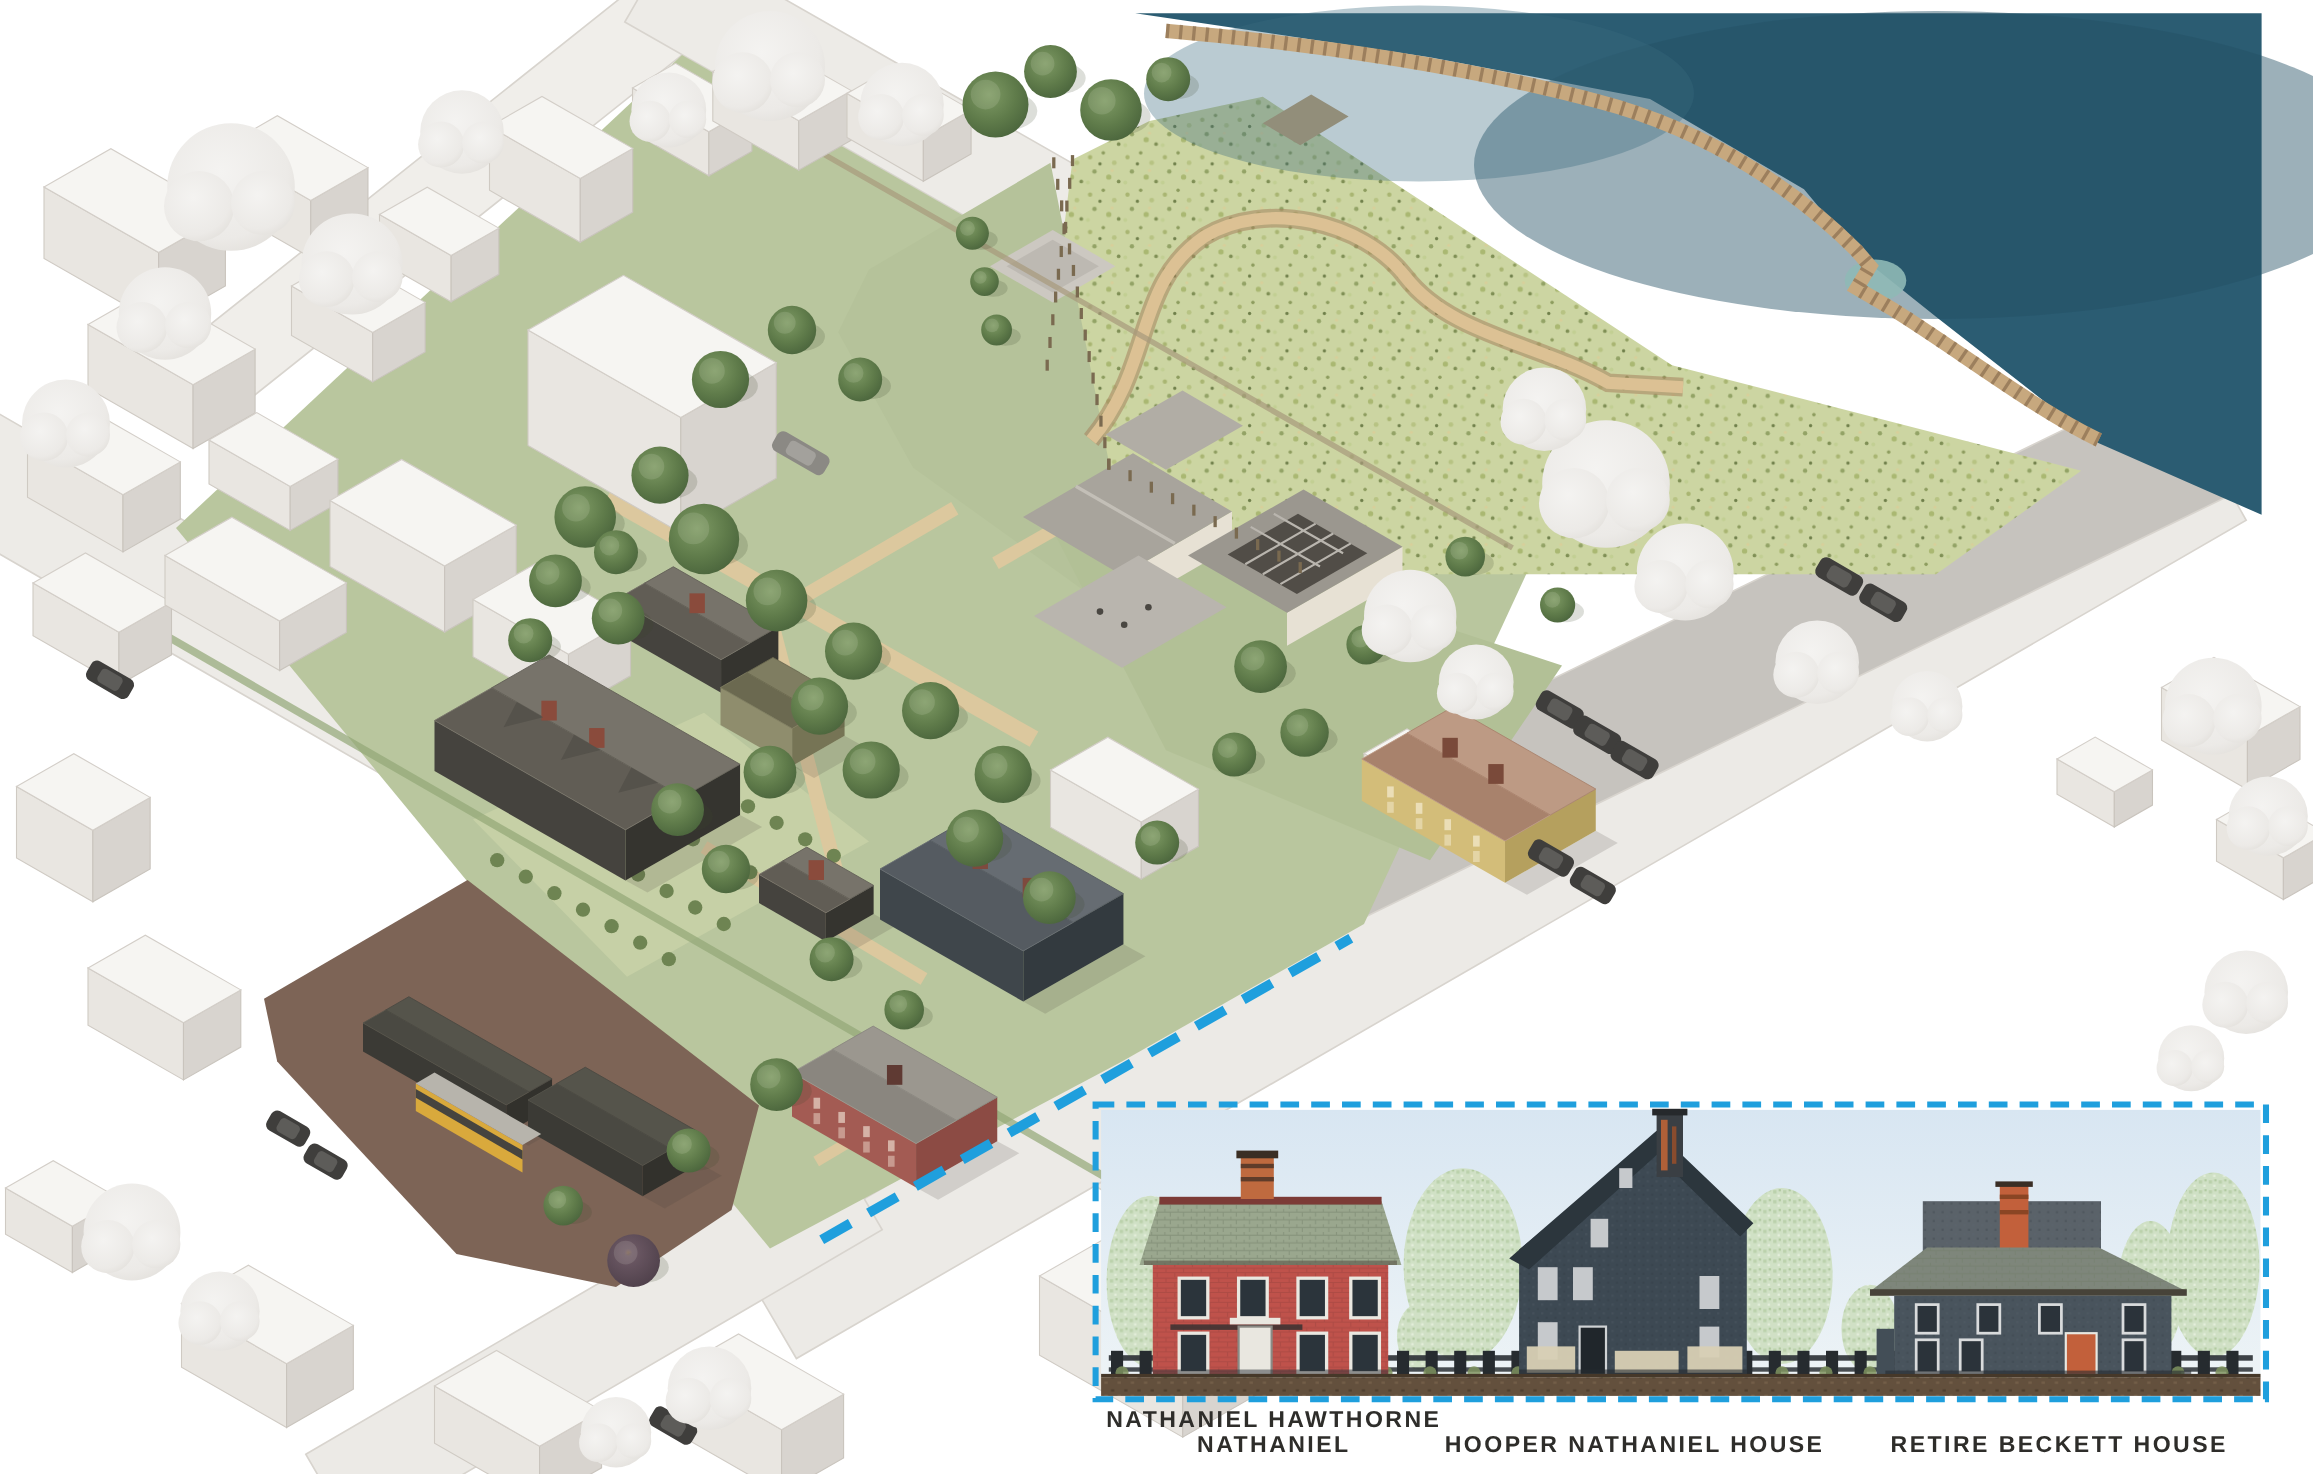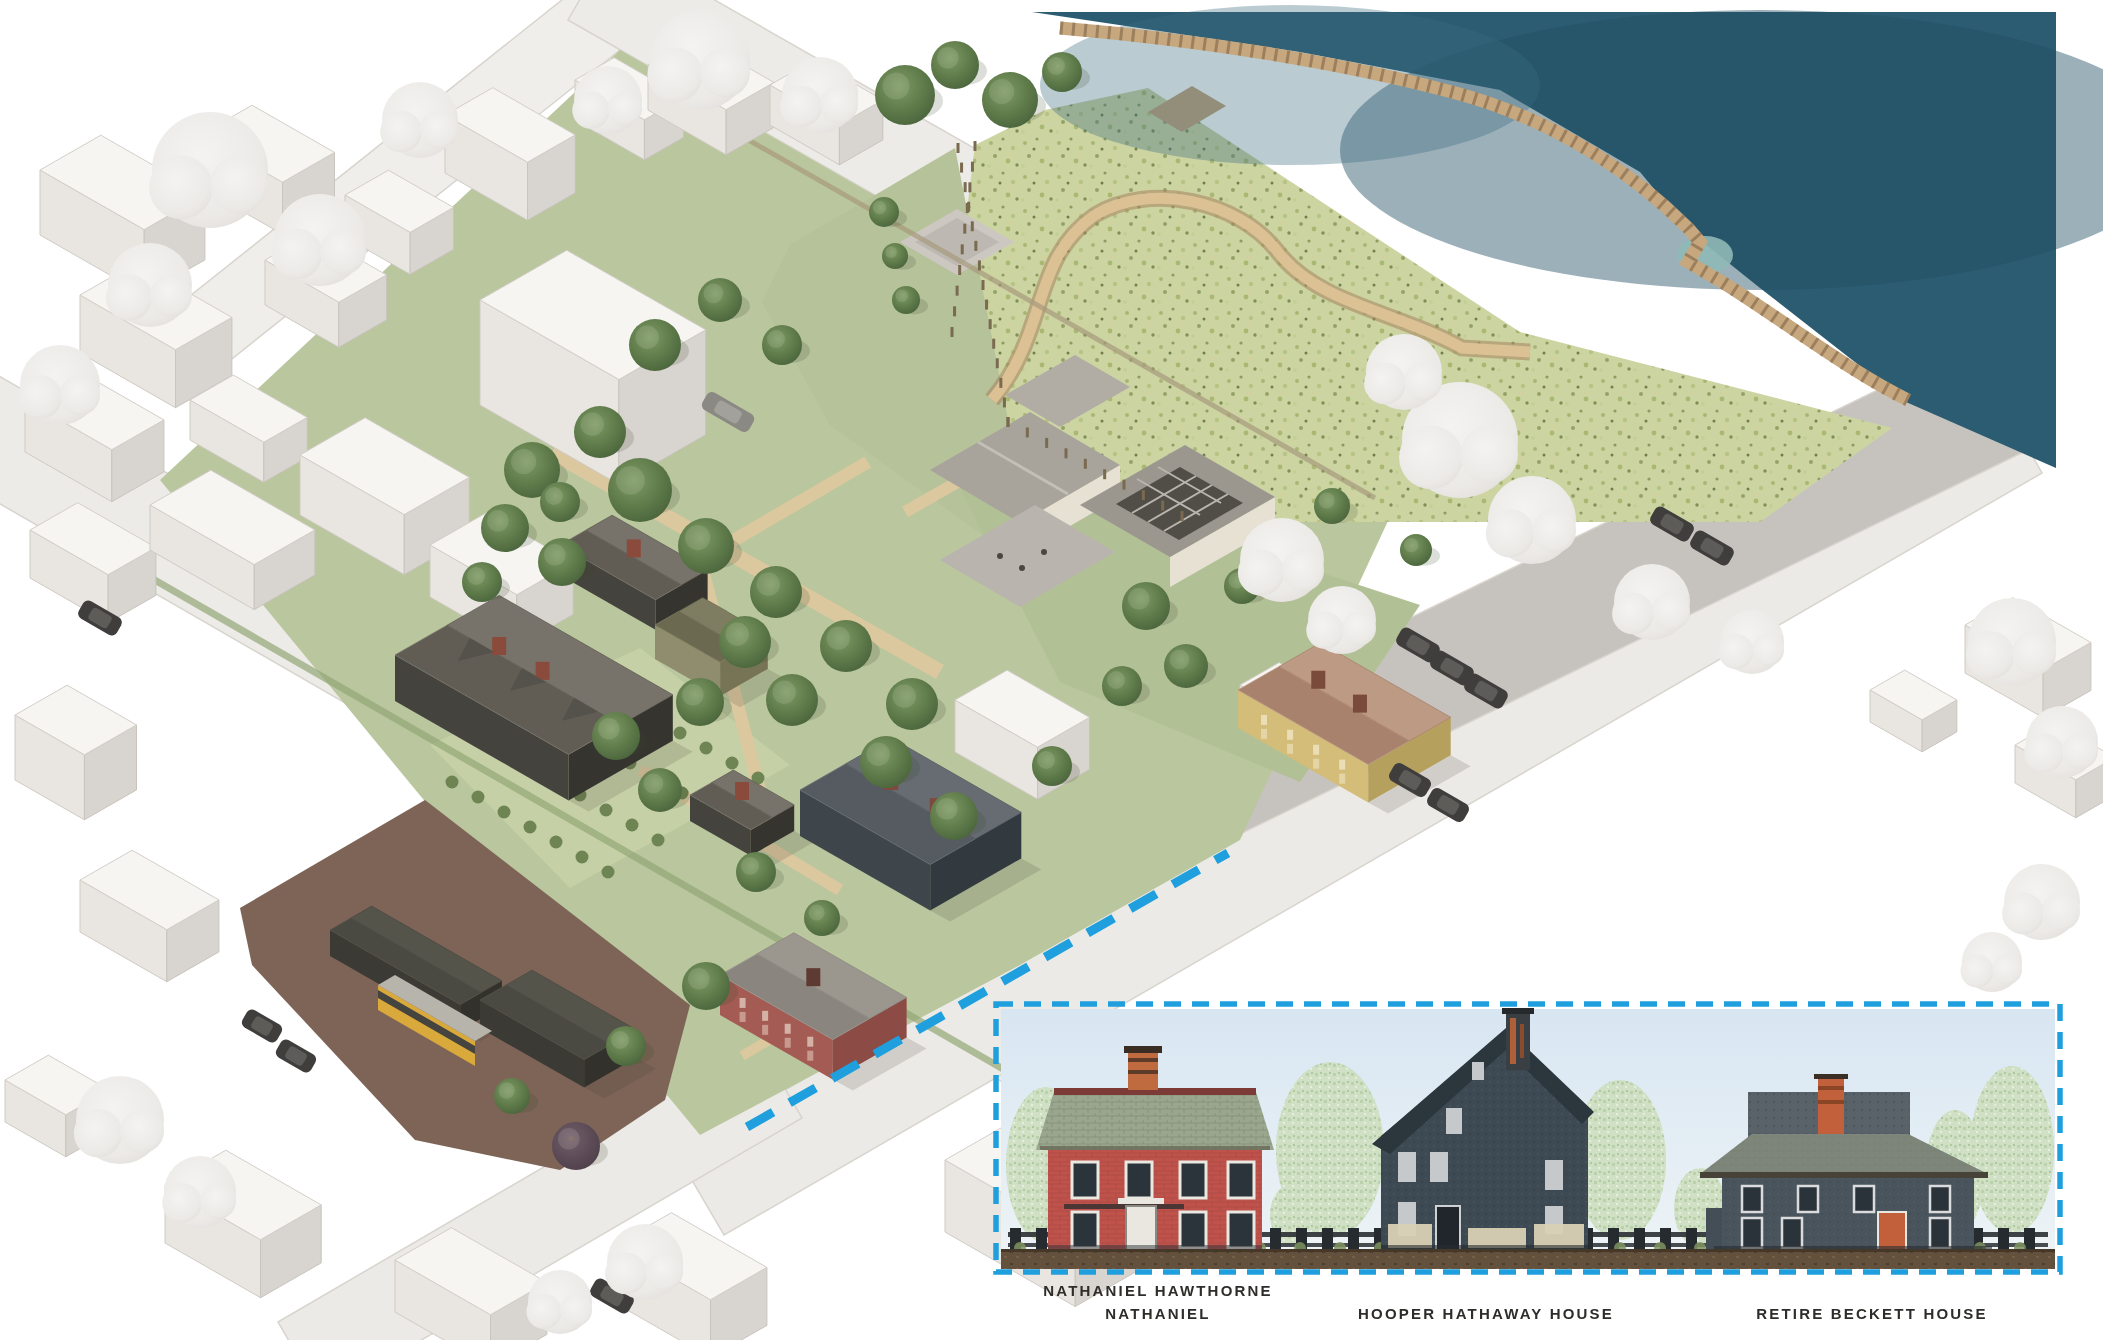--- a/index.html
+++ b/index.html
@@ -1,20 +1,20 @@
 <!DOCTYPE html>
 <html><head>
 <meta charset="utf-8">
 <style>
   html,body{margin:0;padding:0;background:#fff;}
   #stage{position:relative;width:2103px;height:1340px;background:#ffffff;overflow:hidden;
          font-family:"Liberation Sans","DejaVu Sans",sans-serif;}
   #scene{position:absolute;left:0;top:0;}
   .inset-label{position:absolute;width:420px;text-align:center;color:#2e2d2a;
-    font-weight:bold;font-size:15px;line-height:23px;letter-spacing:2.2px;}
+    font-weight:bold;font-size:21px;line-height:23px;letter-spacing:2.2px;}
   .inset-label span{display:block;}
 </style>
 </head>
 <body>
 
 <div id="stage">
 <svg id="scene" width="2103" height="1340" viewBox="0 0 2103 1340">
   <defs>
     <radialGradient id="treeGrad" cx="40%" cy="35%" r="75%">
       <stop offset="0" stop-color="#7e9a64"></stop>
@@ -982,18 +982,18 @@
     <rect x="1001" y="1252" width="1054" height="17" fill="url(#dirtPat)"></rect>
     <rect x="996" y="1004" width="1064" height="268" fill="none" stroke="#1f9fdd" stroke-width="5.5" stroke-dasharray="17 11"></rect>
   </g>
 </svg>
 
   <div class="inset-label" style="left:948px;top:1279px;">
     <span>NATHANIEL HAWTHORNE</span>
     <span>NATHANIEL</span>
   </div>
   <div class="inset-label" style="left:1276px;top:1302px;">
-    <span>HOOPER HATHAWAY HOUSE</span>
+    <span>HOOPER NATHANIEL HOUSE</span>
   </div>
   <div class="inset-label" style="left:1662px;top:1302px;">
     <span>RETIRE BECKETT HOUSE</span>
   </div>
 </div>
 
 </body></html>

